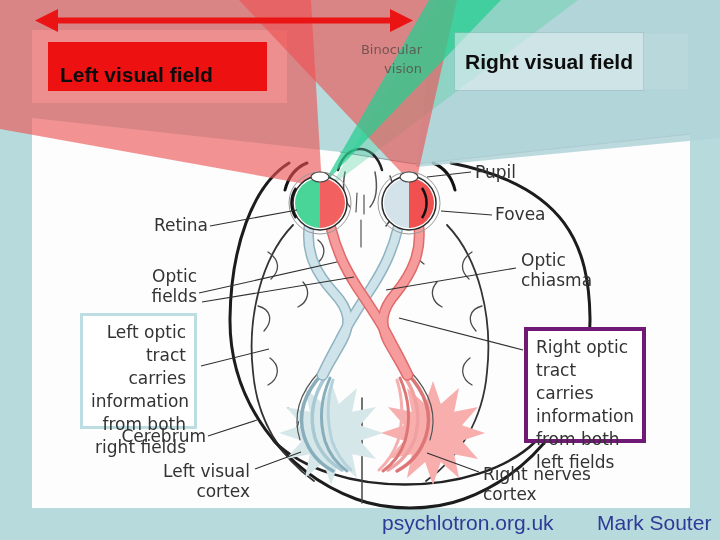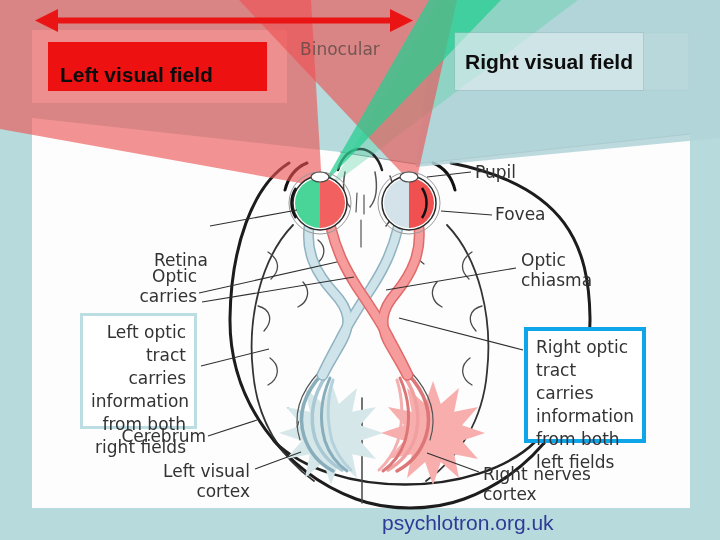--- a/index.html
+++ b/index.html
@@ -6,26 +6,26 @@
   #slide{position:relative;width:720px;height:540px;overflow:hidden;background:#b7dbdc;
          font-family:"DejaVu Sans","Liberation Sans",sans-serif;}
   #art{position:absolute;left:0;top:0;width:720px;height:540px;}
   .lbl{position:absolute;color:#333;font-size:17px;line-height:19px;white-space:nowrap;}
   .lbl.two{line-height:20px;}
   .field-box{position:absolute;display:flex;align-items:center;font-weight:bold;
              font-size:21px;color:#0d0d0d;font-family:"Liberation Sans",sans-serif;}
   #left-field{left:48px;top:42px;width:219px;height:66px;padding-left:12px;box-sizing:border-box;}
   #right-field{left:455px;top:33px;width:188px;height:57px;justify-content:center;
                background:rgba(225,238,240,0.55);box-shadow:0 0 0 1px rgba(150,180,185,0.35);}
-  #binocular{position:absolute;left:300px;top:40px;width:122px;text-align:left;
-             color:rgba(88,72,66,0.78);font-size:17px;line-height:19px;}
+  #binocular{position:absolute;left:300px;top:40px;width:122px;text-align:right;
+             color:rgba(88,72,66,0.78);font-size:13px;line-height:19px;}
   .note-box{position:absolute;background:#ffffff;font-size:17px;line-height:23px;color:#333;
             padding:5px 8px;box-sizing:border-box;}
   #left-note{left:80px;top:313px;width:117px;height:116px;border:3px solid #bcdde2;text-align:right;}
-  #right-note{left:524px;top:327px;width:122px;height:116px;border:4px solid #0ea5e9;text-align:left;}
+  #right-note{left:524px;top:327px;width:122px;height:116px;border:4px solid #701a75;text-align:left;}
   .footer-text{position:absolute;top:511px;font-size:21px;color:#2e3a97;
                font-family:"Liberation Sans",sans-serif;}
   #footer-site{left:382px;}
   #footer-author{left:597px;}
 </style>
 </head>
 <body>
 
 <div id="slide">
 
@@ -122,36 +122,37 @@
 
   <g>
     <line x1="54" y1="20.5" x2="395" y2="20.5" stroke="#ea1414" stroke-width="6"></line>
     <polygon points="35,20.5 58,9 58,32" fill="#ea1414"></polygon>
     <polygon points="413,20.5 390,9 390,32" fill="#ea1414"></polygon>
   </g>
 </svg>
 
 <div id="binocular">
   <div>Binocular</div>
+  <div>vision</div>
 </div>
 
 <div id="left-field" class="field-box">
   <span>Left visual field</span>
 </div>
 <div id="right-field" class="field-box">
   <span>Right visual field</span>
 </div>
 
 <div class="lbl" style="left:475px;top:163px;">Pupil</div>
 <div class="lbl" style="left:495px;top:205px;text-align:right;">Fovea</div>
-<div class="lbl" style="left:120px;top:216px;width:88px;text-align:right;margin-top:35px;">Retina</div>
+<div class="lbl" style="left:120px;top:216px;width:88px;text-align:right;">Retina</div>
 
 <div class="lbl two" style="left:120px;top:266px;width:77px;text-align:right;">
   <div>Optic</div>
-  <div>carries</div>
+  <div>fields</div>
 </div>
 
 <div class="lbl two" style="left:521px;top:250px;">
   <div>Optic</div>
   <div>chiasma</div>
 </div>
 
 <div id="left-note" class="note-box">
   <div>Left optic</div>
   <div>tract carries</div>
@@ -174,14 +175,15 @@
   <div>Left visual</div>
   <div>cortex</div>
 </div>
 
 <div class="lbl two" style="left:483px;top:464px;">
   <div>Right nerves</div>
   <div>cortex</div>
 </div>
 
 <div id="footer-site" class="footer-text">psychlotron.org.uk</div>
+<div id="footer-author" class="footer-text">Mark Souter</div>
 
 </div>
 
 </body></html>

